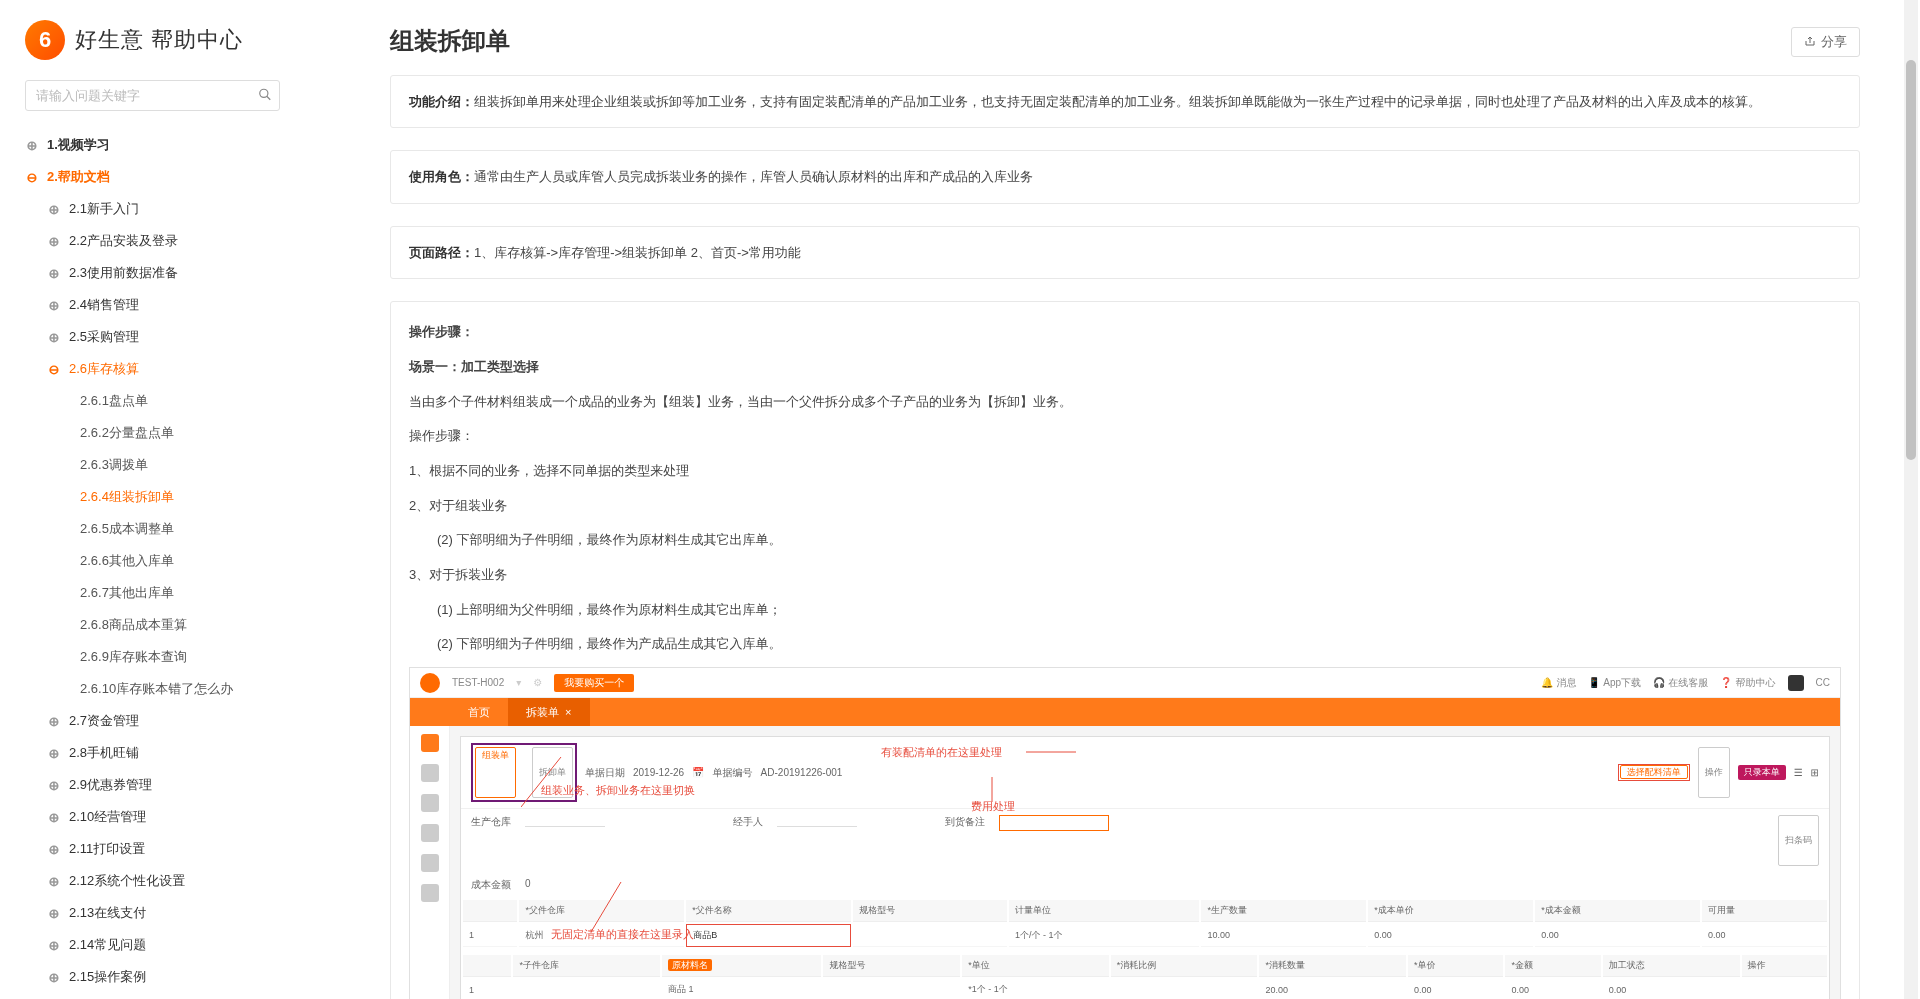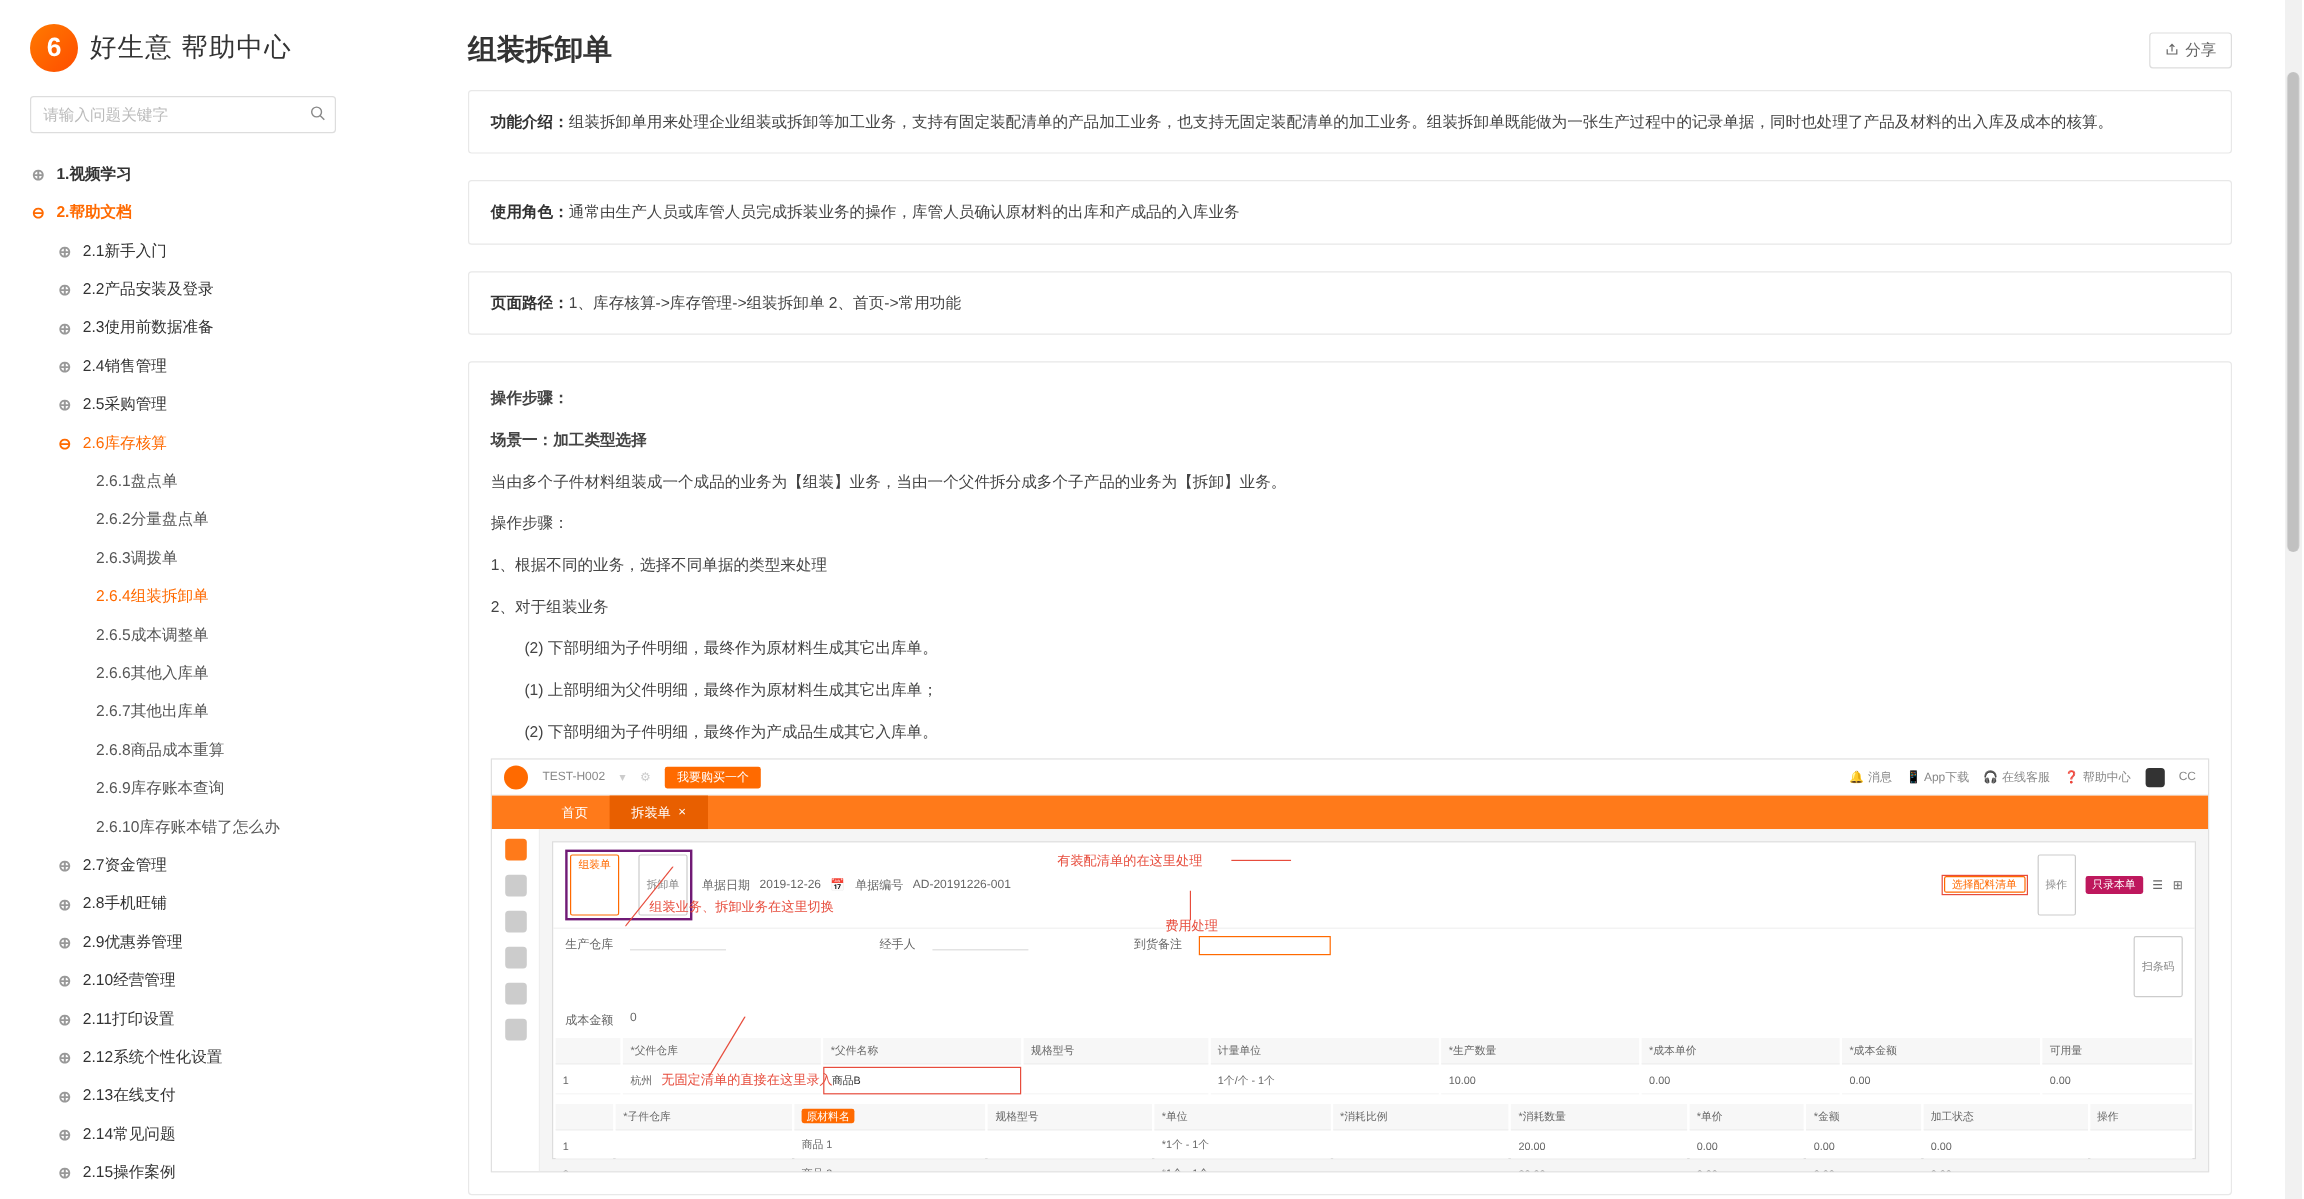--- a/index.html
+++ b/index.html
@@ -199,20 +199,21 @@
     </div>
 
     <div class="content-body">
       <p class="label-bold">操作步骤：</p>
       <p class="label-bold">场景一：加工类型选择</p>
       <p>当由多个子件材料组装成一个成品的业务为【组装】业务，当由一个父件拆分成多个子产品的业务为【拆卸】业务。</p>
       <p>操作步骤：</p>
       <p>1、根据不同的业务，选择不同单据的类型来处理</p>
       <p>2、对于组装业务</p>
       <p class="indent-1">(2) 下部明细为子件明细，最终作为原材料生成其它出库单。</p>
+      <p>3、对于拆装业务</p>
       <p class="indent-1">(1) 上部明细为父件明细，最终作为原材料生成其它出库单；</p>
       <p class="indent-1">(2) 下部明细为子件明细，最终作为产成品生成其它入库单。</p>
 
       <div class="illus">
         <div class="il-top">
           <div class="il-logo"></div>
           <span>TEST-H002</span>
           <span style="color:#ccc">▾</span>
           <span style="color:#ccc">⚙</span>
           <span class="il-orange-btn">我要购买一个</span>

